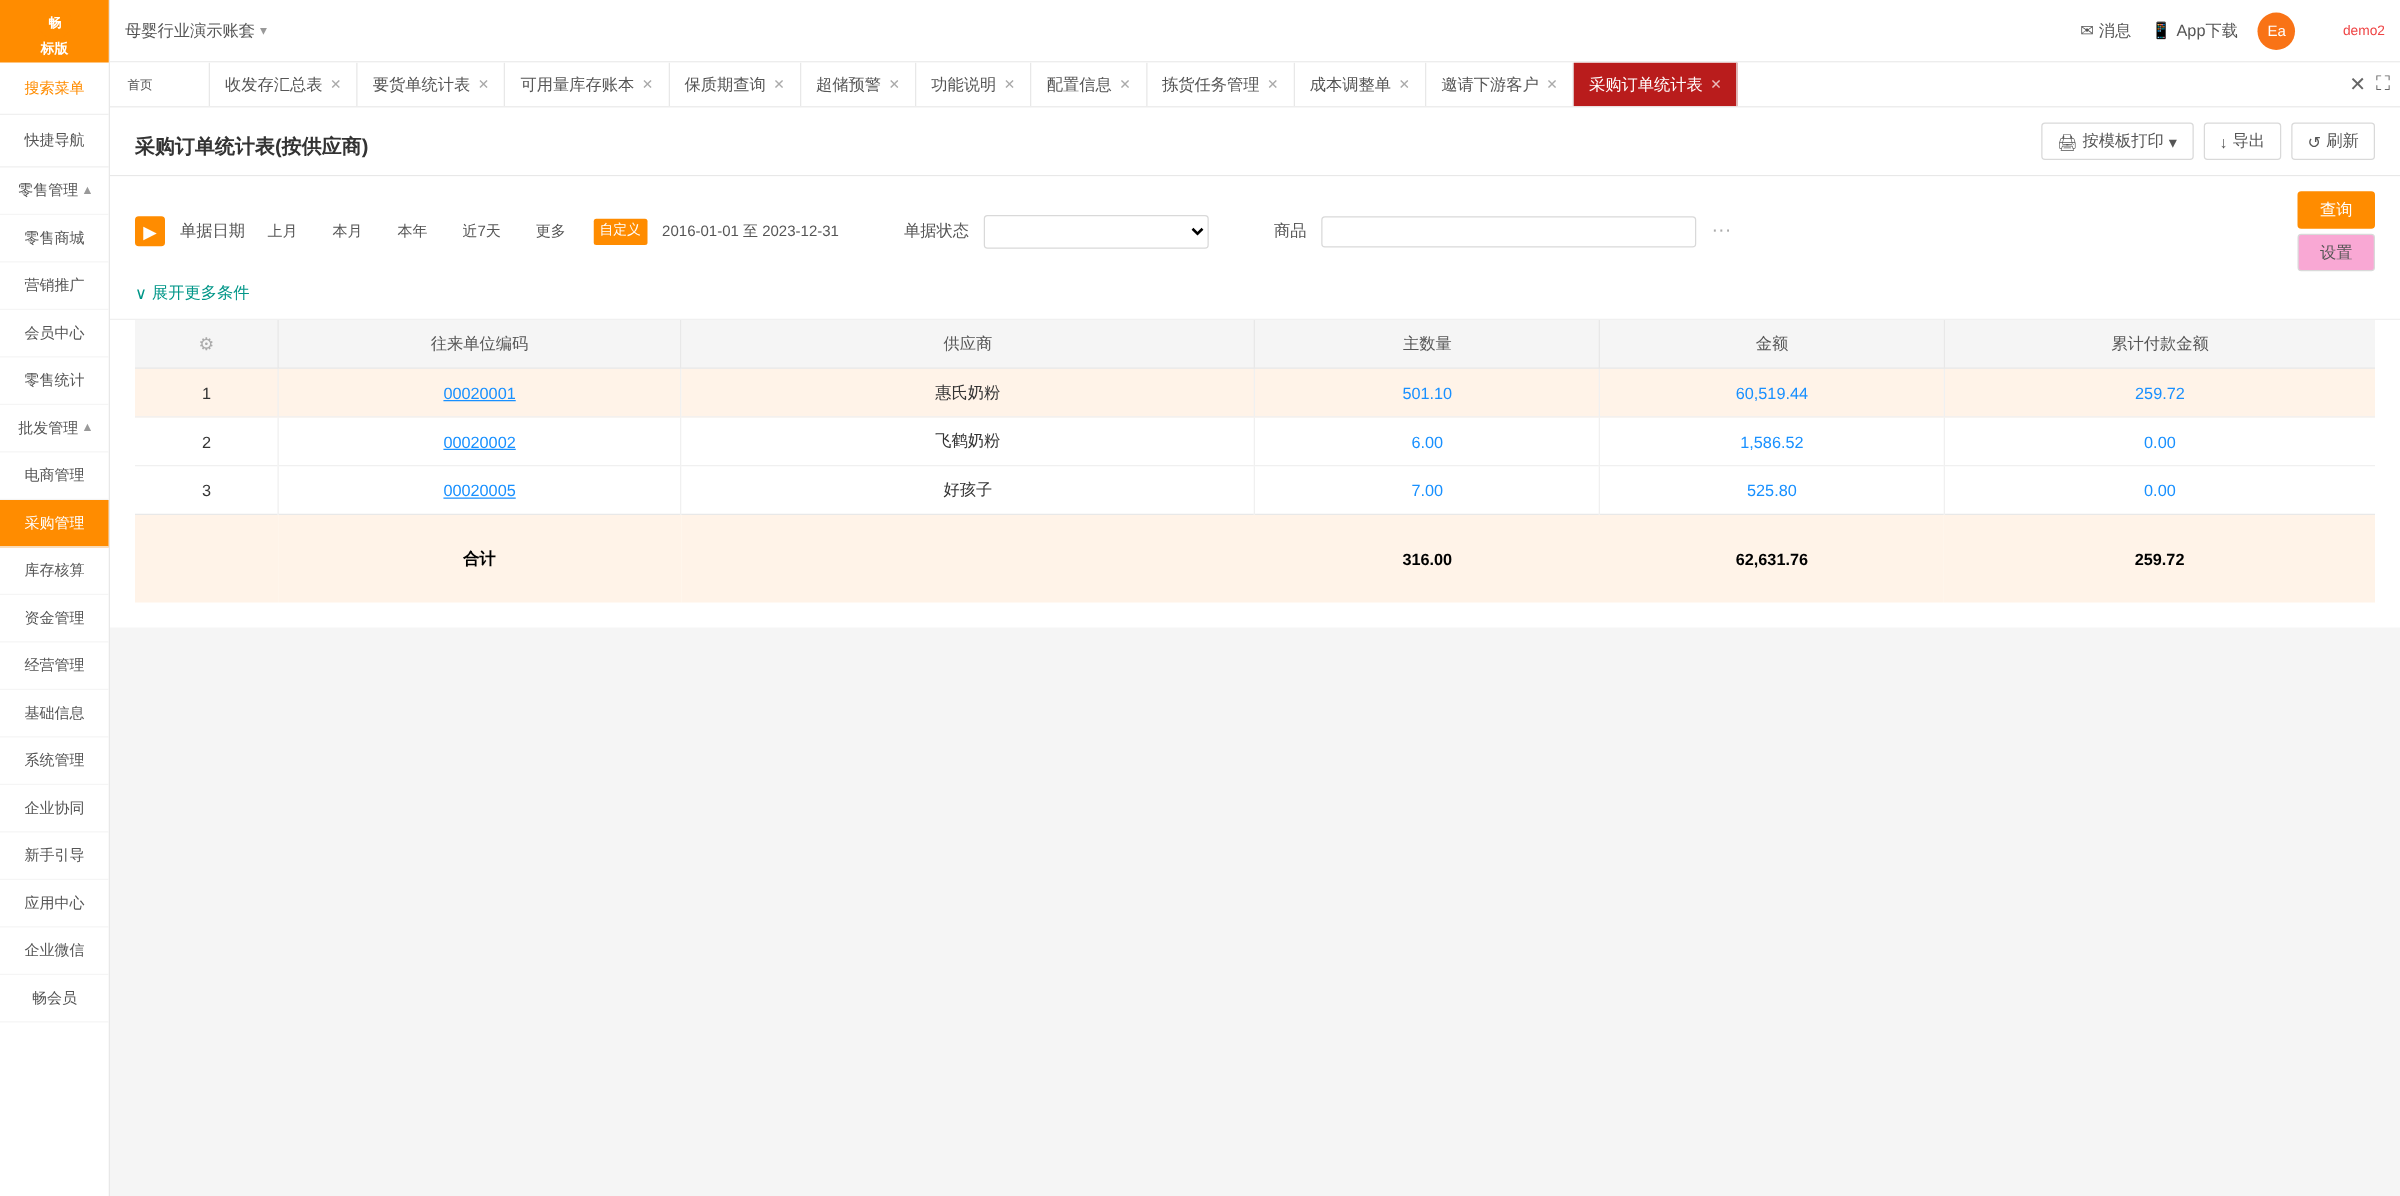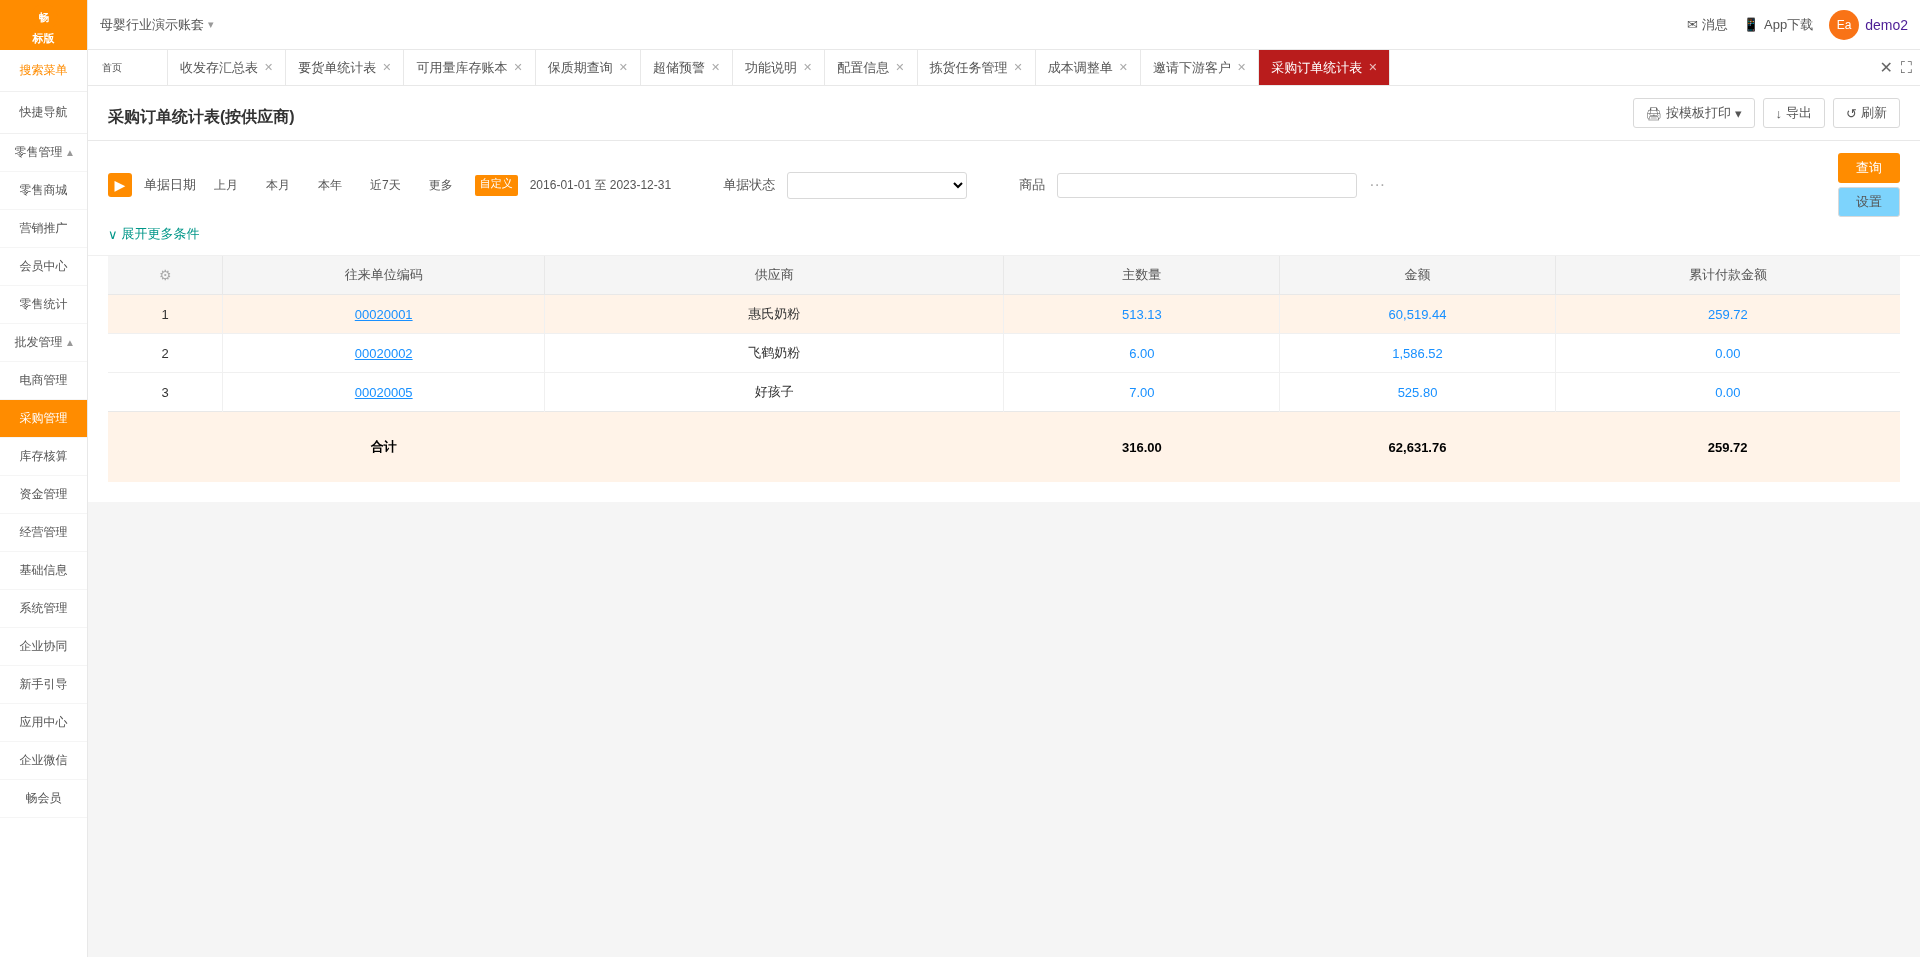--- a/index.html
+++ b/index.html
@@ -19,21 +19,21 @@
     
     .main { flex: 1; display: flex; flex-direction: column; height: 957px; overflow: hidden; }
 
     
     .topbar { height: 50px; background: #fff; border-bottom: 1px solid #e8e8e8; display: flex; align-items: center; padding: 0 12px; }
     .topbar-workspace { font-size: 13px; color: #555; flex: 1; display: flex; align-items: center; gap: 4px; }
     .topbar-workspace .dropdown-icon { color: #999; font-size: 11px; }
     .topbar-actions { display: flex; align-items: center; gap: 16px; }
     .topbar-action { display: flex; align-items: center; gap: 4px; font-size: 13px; color: #555; cursor: pointer; }
     .topbar-avatar { width: 30px; height: 30px; border-radius: 50%; background: #ff8c00; display: flex; align-items: center; justify-content: center; color: #fff; font-size: 12px; }
-    .topbar-username { font-size: 14px; color: #4c1d95; }
+    .topbar-username { font-size: 11px; color: #ef4444; margin-left: 32px; }
 
     
     .tabbar { height: 36px; background: #fff; border-bottom: 1px solid #e8e8e8; display: flex; align-items: stretch; overflow: hidden; }
     .tab-item { display: flex; align-items: center; padding: 0 12px; font-size: 13px; color: #555; cursor: pointer; border-right: 1px solid #e8e8e8; white-space: nowrap; gap: 6px; min-width: 80px; }
     .tab-item.active { background: #b91c1c; color: #fff; }
     .tab-item .tab-close { font-size: 11px; color: #aaa; cursor: pointer; }
     .tab-item.active .tab-close { color: rgba(255,255,255,0.7); }
     .tab-home { background: #fff; color: #555; font-size: 10px; padding: 0 14px; display: flex; align-items: center; }
     .tab-end-actions { margin-left: auto; display: flex; align-items: center; padding: 0 8px; gap: 8px; }
     .tab-end-actions span { cursor: pointer; color: #666; font-size: 16px; }
@@ -55,21 +55,21 @@
     .filter-toggle { width: 24px; height: 24px; background: #ff8c00; color: #fff; border-radius: 3px; display: flex; align-items: center; justify-content: center; cursor: pointer; font-size: 14px; flex-shrink: 0; }
     .filter-label { font-size: 13px; color: #555; white-space: nowrap; }
     .filter-date-shortcuts { display: flex; gap: 16px; }
     .filter-date-btn { font-size: 12px; color: #555; cursor: pointer; padding: 2px 6px; border-radius: 2px; }
     .filter-date-range { font-size: 12px; color: #555; }
     .filter-custom-badge { background: #ff8c00; color: #fff; font-size: 11px; padding: 1px 5px; border-radius: 2px; }
     .filter-input { border: 1px solid #d9d9d9; border-radius: 3px; padding: 4px 8px; font-size: 13px; min-width: 160px; outline: none; }
     .filter-select { border: 1px solid #d9d9d9; border-radius: 3px; padding: 4px 8px; font-size: 13px; min-width: 180px; outline: none; background: #fff; }
     .filter-more-btn { color: #009688; font-size: 13px; cursor: pointer; display: flex; align-items: center; gap: 4px; margin: 8px 0 0 0; }
     .btn-query { background: #ff8c00; color: #fff; border: none; padding: 6px 18px; border-radius: 3px; cursor: pointer; font-size: 13px; }
-    .btn-setting { background: #7dd3fc; border: 1px solid #d9d9d9; padding: 5px 14px; border-radius: 3px; cursor: pointer; font-size: 13px; color: #555; }
+    .btn-setting { background: #f9a8d4; border: 1px solid #d9d9d9; padding: 5px 14px; border-radius: 3px; cursor: pointer; font-size: 13px; color: #555; }
     .filter-actions { display: flex; flex-direction: column; gap: 4px; margin-left: auto; }
 
     
     .table-container { background: #fff; margin: 0; padding: 0 20px 20px 20px; }
     table { width: 100%; border-collapse: collapse; }
     thead tr { background: #f5f5f5; }
     thead th { padding: 10px 12px; text-align: center; font-size: 13px; color: #555; border-bottom: 1px solid #e8e8e8; border-right: 1px solid #e8e8e8; font-weight: normal; }
     thead th:last-child { border-right: none; }
     tbody tr { border-bottom: 1px solid #f0f0f0; }
     tbody tr.row-highlighted { background: #fff3e8; }
@@ -319,21 +319,21 @@
             <th class="col-qty">主数量</th>
             <th class="col-amount">金额</th>
             <th class="col-paid">累计付款金额</th>
           </tr>
         </thead>
         <tbody id="table-body">
             <tr class="row-highlighted">
       <td>1</td>
       <td class="link-text">00020001</td>
       <td>惠氏奶粉</td>
-      <td class="num-text">513.13</td>
+      <td class="num-text">501.10</td>
       <td class="num-text">60,519.44</td>
       <td class="num-text">259.72</td>
     </tr>
             <tr>
       <td>2</td>
       <td class="link-text">00020002</td>
       <td>飞鹤奶粉</td>
       <td class="num-text">6.00</td>
       <td class="num-text">1,586.52</td>
       <td class="num-text">0.00</td>

